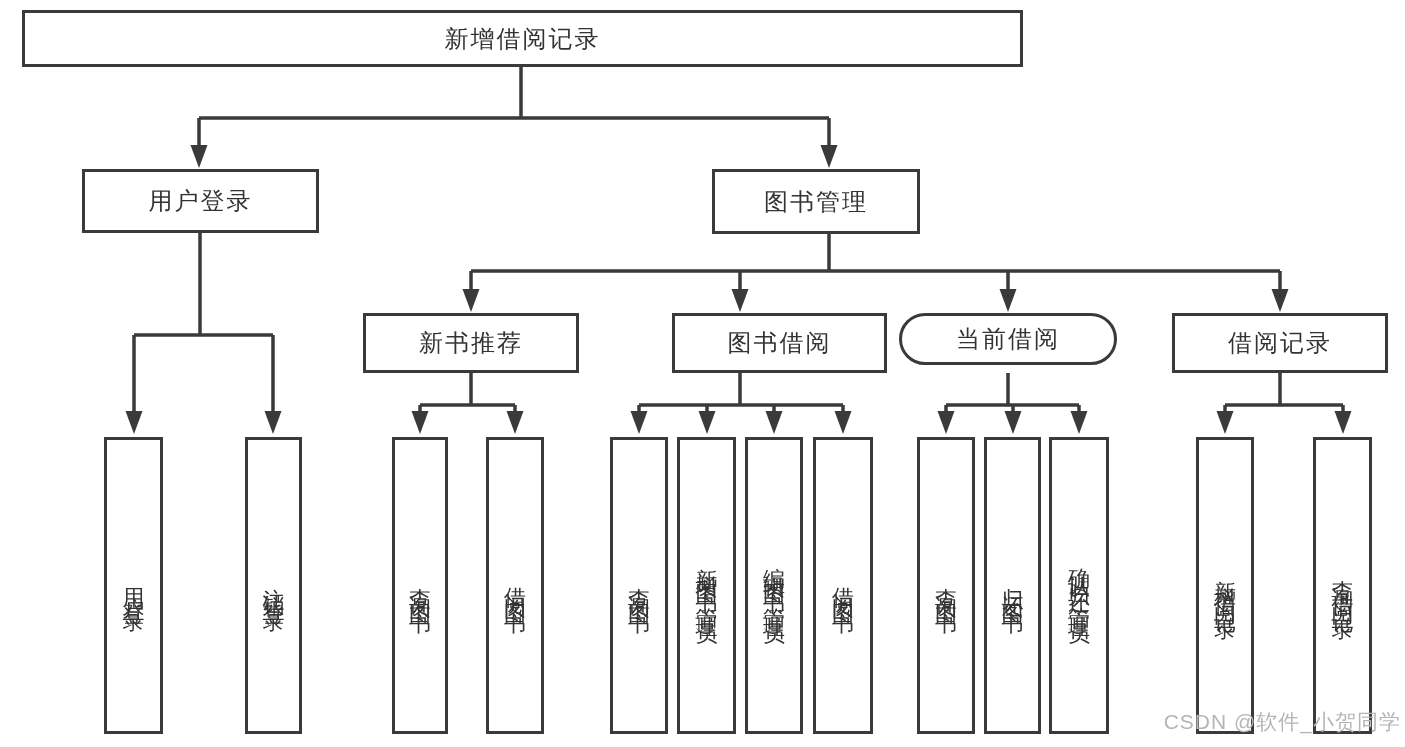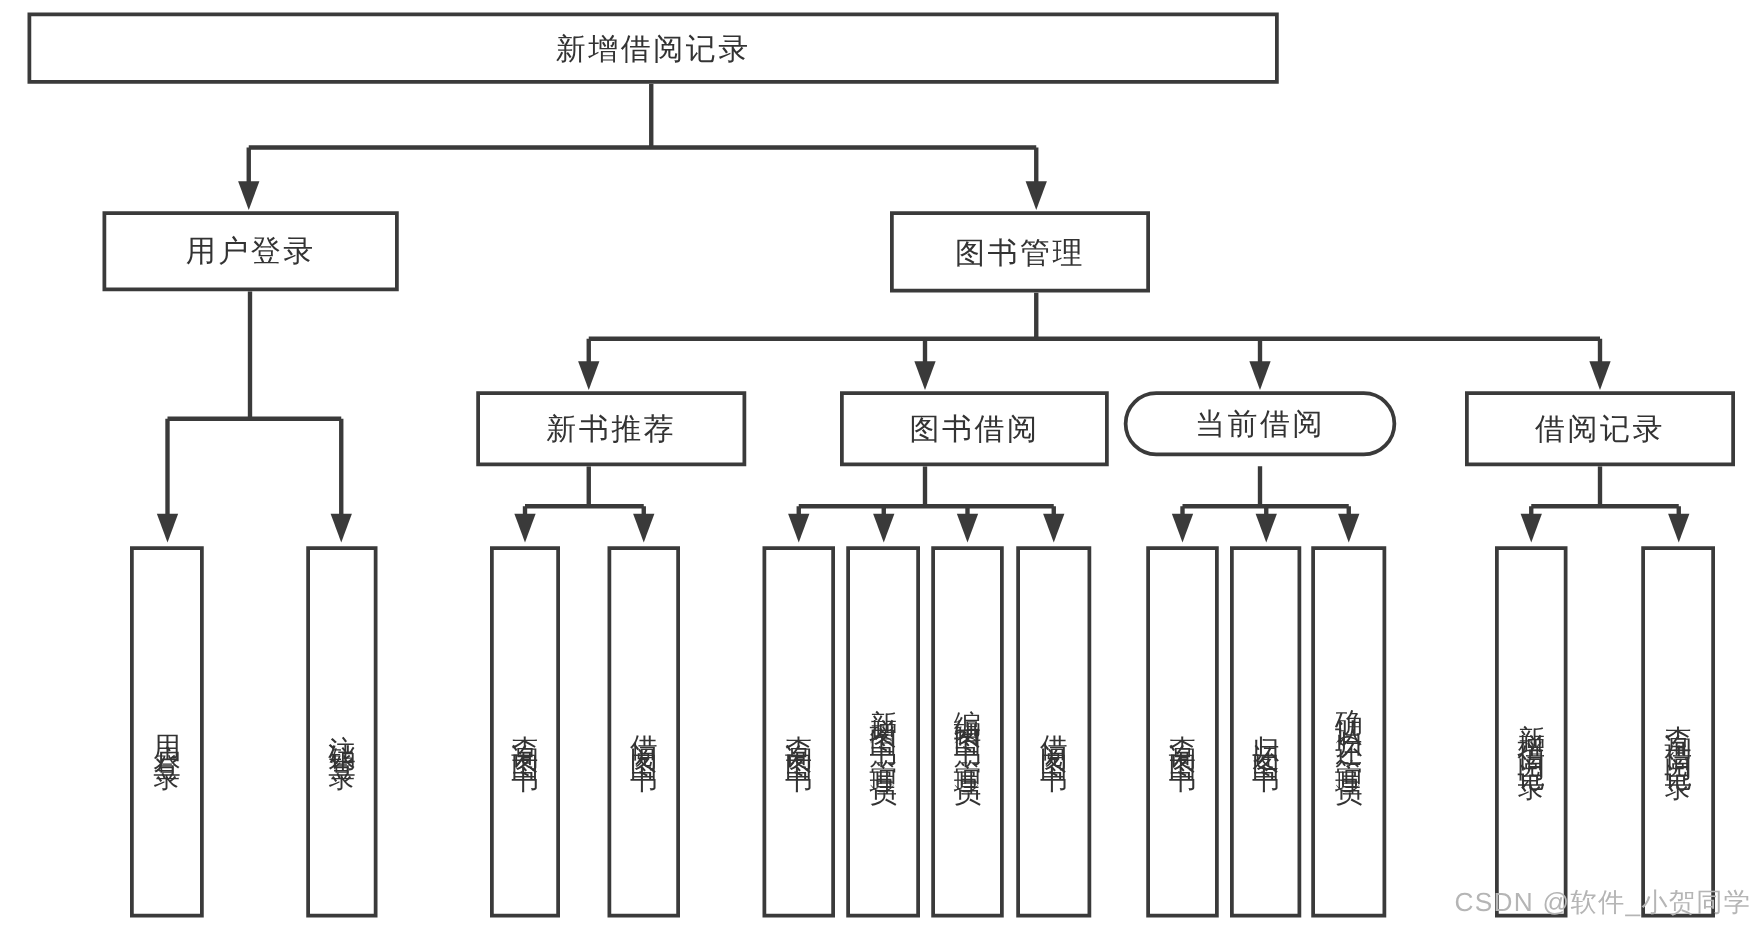--- a/index.html
+++ b/index.html
@@ -98,21 +98,21 @@
       <polygon points="1225,434 1216.5,411 1233.5,411"></polygon>
       <polygon points="1343,434 1334.5,411 1351.5,411"></polygon>
     </g>
   </svg>
 
   <div class="box h-label" style="left:22px; top:10px; width:1001px; height:57px;">新增借阅记录</div>
 
   <div class="box h-label" style="left:82px; top:169px; width:237px; height:64px;">用户登录</div>
   <div class="box h-label" style="left:712px; top:169px; width:208px; height:65px;">图书管理</div>
 
-  <div class="box h-label" style="left:381px; top:313px; width:216px; height:60px;">新书推荐</div>
+  <div class="box h-label" style="left:363px; top:313px; width:216px; height:60px;">新书推荐</div>
   <div class="box h-label" style="left:632px; top:313px; width:215px; height:60px;margin-left:40px;">图书借阅</div>
   <div class="box h-label" style="left:899px; top:313px; width:218px; height:52px;border-radius:26px;">当前借阅</div>
   <div class="box h-label" style="left:1172px; top:313px; width:216px; height:60px;">借阅记录</div>
 
   <div class="box v-label" style="left:104px; top:437px; width:59px; height:297px;">用户登录</div>
   <div class="box v-label" style="left:245px; top:437px; width:57px; height:297px;">注销登录</div>
 
   <div class="box v-label" style="left:392px; top:437px; width:56px; height:297px;">查询图书</div>
   <div class="box v-label" style="left:486px; top:437px; width:58px; height:297px;">借阅图书</div>
 

